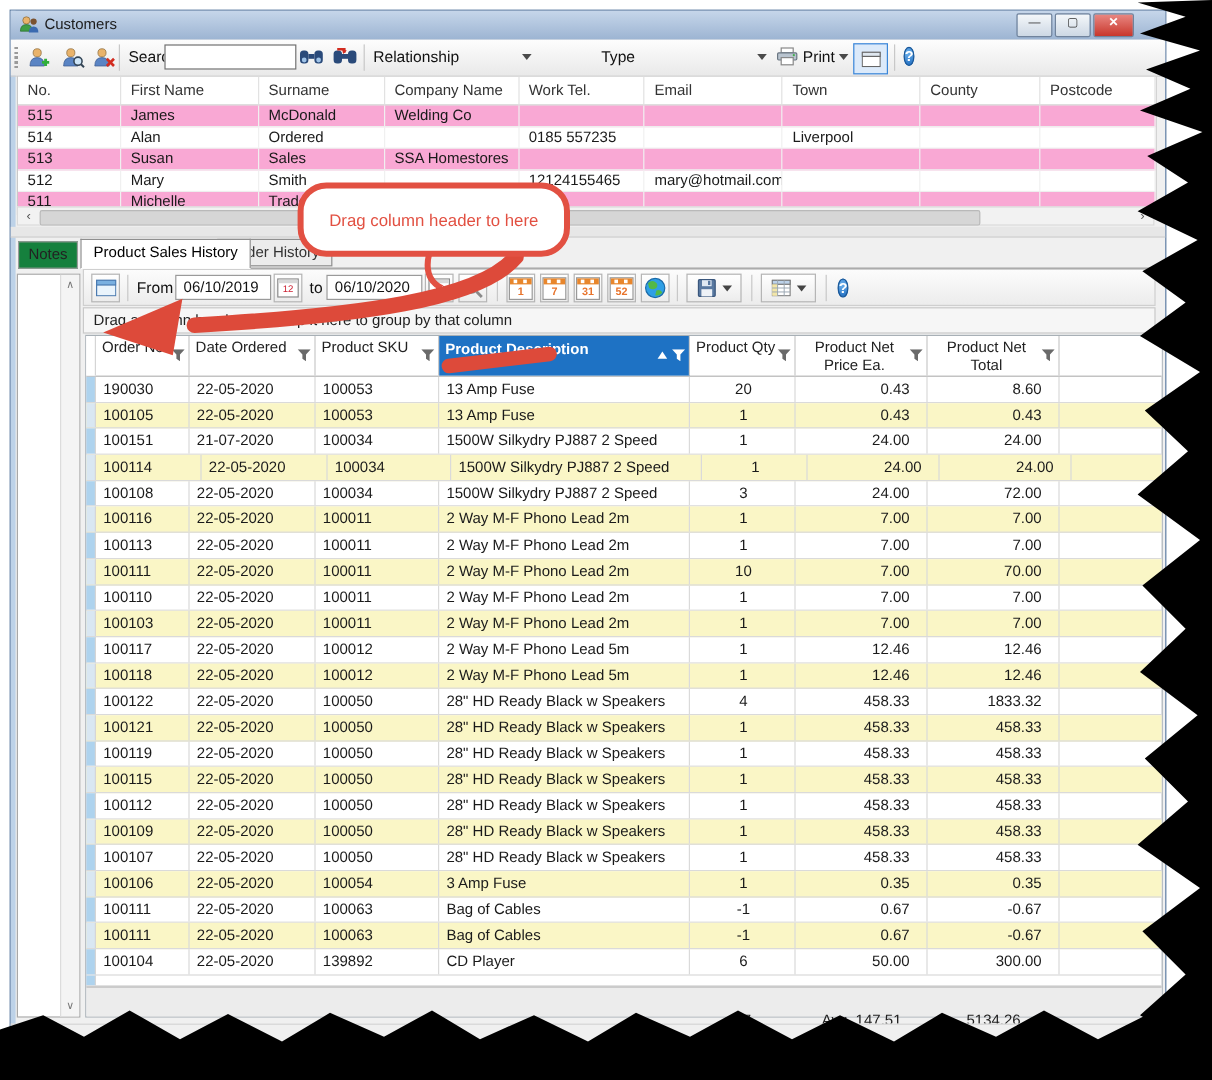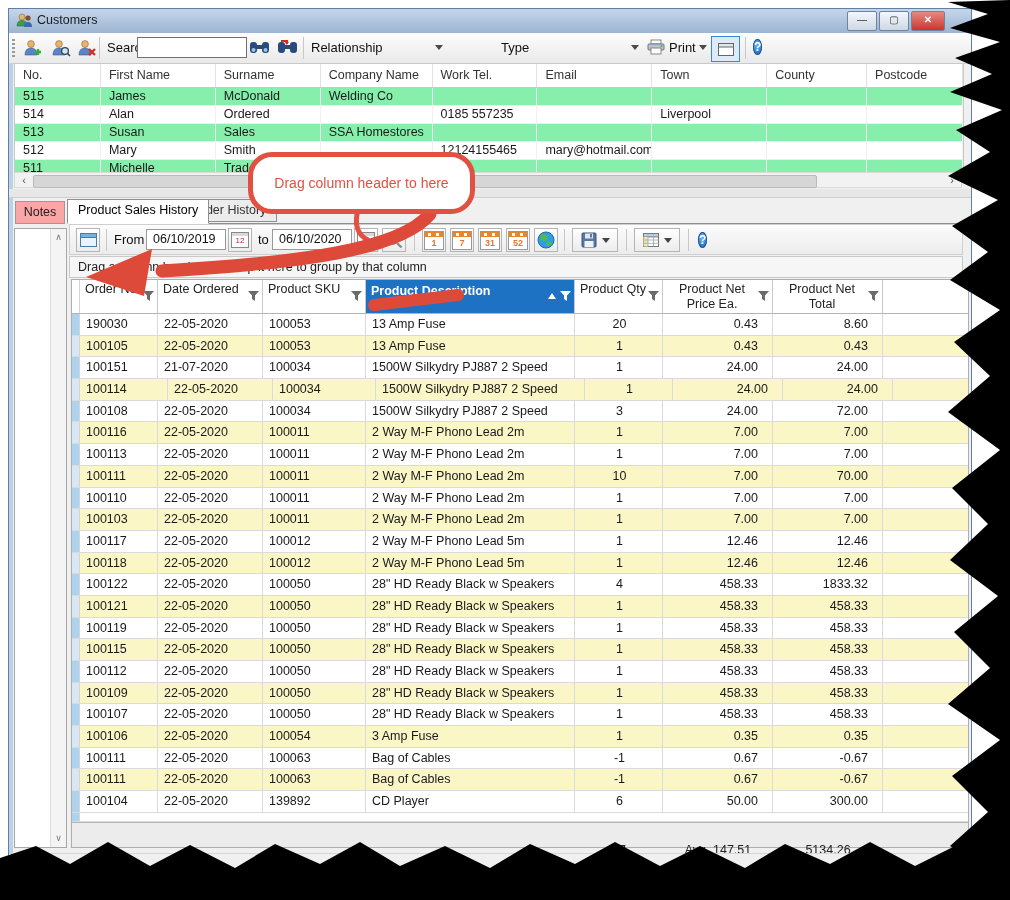--- a/index.html
+++ b/index.html
@@ -29,30 +29,30 @@
      border-right:4px solid transparent;border-top:5px solid #4a4a4a;}
   #layout-toggle{position:absolute;left:702px;top:3px;width:27px;height:24px;border:1px solid #3a86d8;
      background:#dceafa;display:flex;align-items:center;justify-content:center;}
   .help-circle{width:18px;height:18px;border-radius:50%;background:radial-gradient(circle at 35% 30%,#6db1ec,#1e6cc0);
      color:#fff;font-size:12px;font-weight:bold;text-align:center;line-height:18px;border:1px solid #1b5796;}
   
   #cust-grid{position:absolute;left:5px;top:54px;width:948px;background:#fff;border:1px solid #c9c9c9;}
   #cust-head{display:flex;height:23px;border-bottom:1px solid #c9c9c9;background:#fff;}
   .cgh{box-sizing:border-box;border-right:1px solid #e2e2e2;padding:4px 0 0 8px;color:#333;font-size:12.5px;}
   .cgr{display:flex;height:17px;border-bottom:1px solid #eee;}
-  .cgr.green{background:#86efac;}
+  .cgr.green{background:#f9a8d4;}
   .cgc{box-sizing:border-box;border-right:1px solid #f0f0f0;padding:1px 0 0 8px;font-size:12.5px;color:#1a1a1a;
      white-space:nowrap;overflow:hidden;}
   #cust-hscroll{position:absolute;left:5px;top:163px;width:948px;height:16px;background:#f2f2f2;border:1px solid #dadada;box-sizing:border-box;}
   .scroll-arrow{position:absolute;top:0;width:16px;height:14px;color:#555;font-size:11px;text-align:center;line-height:14px;}
   #cust-thumb{position:absolute;left:18px;top:2px;width:782px;height:11px;background:#d6d6d6;border:1px solid #b9b9b9;border-radius:2px;}
   
   #splitter{position:absolute;left:0;top:180px;width:100%;height:8px;background:#e7e7e7;border-bottom:1px solid #cfcfcf;}
   
-  #notes-tab{position:absolute;left:6px;top:192px;width:48px;height:21px;border:1px solid #9a9a9a;background:#fca5a5;
+  #notes-tab{position:absolute;left:6px;top:192px;width:48px;height:21px;border:1px solid #9a9a9a;background:#15803d;
      text-align:center;line-height:21px;font-size:12.5px;color:#222;}
   #notes-body{position:absolute;left:5px;top:219px;width:51px;height:618px;background:#fff;border:1px solid #a8a8a8;}
   #notes-sb{position:absolute;right:0;top:0;width:15px;height:100%;background:#f4f4f4;border-left:1px solid #dcdcdc;}
   .sb-ar{position:absolute;left:0;width:15px;height:15px;color:#777;font-size:9px;text-align:center;line-height:15px;}
   
   .tab{position:absolute;top:190px;height:23px;box-sizing:border-box;border:1px solid #8f8f8f;
      padding:3px 10px 0 10px;font-size:12.5px;background:#ececec;color:#333;}
   .tab.active{background:#fff;border-bottom:1px solid #fff;height:25px;z-index:3;color:#000;}
   #tabline{position:absolute;left:58px;top:214px;width:902px;height:1px;background:#8f8f8f;}
   

